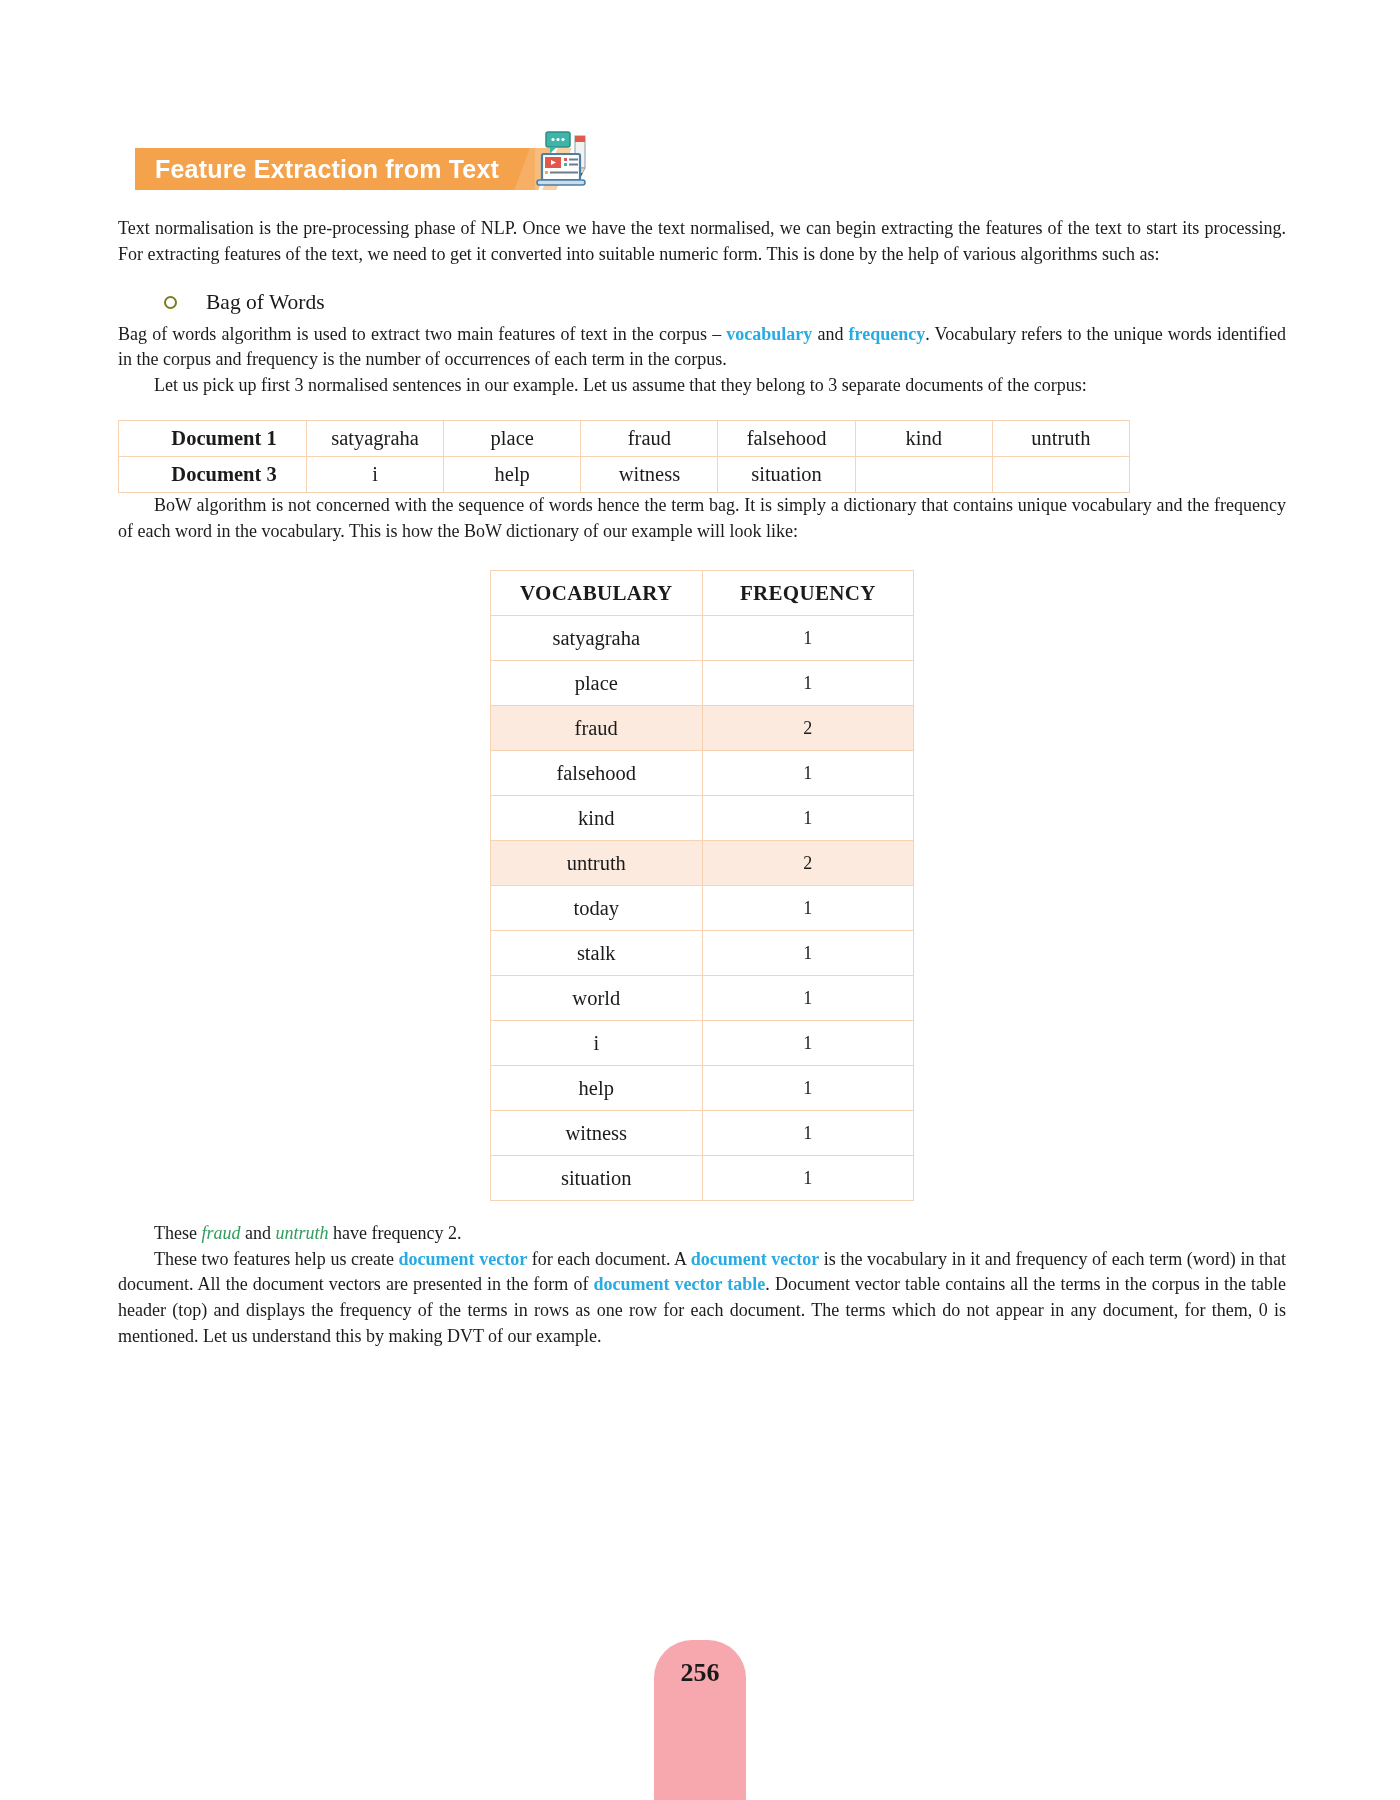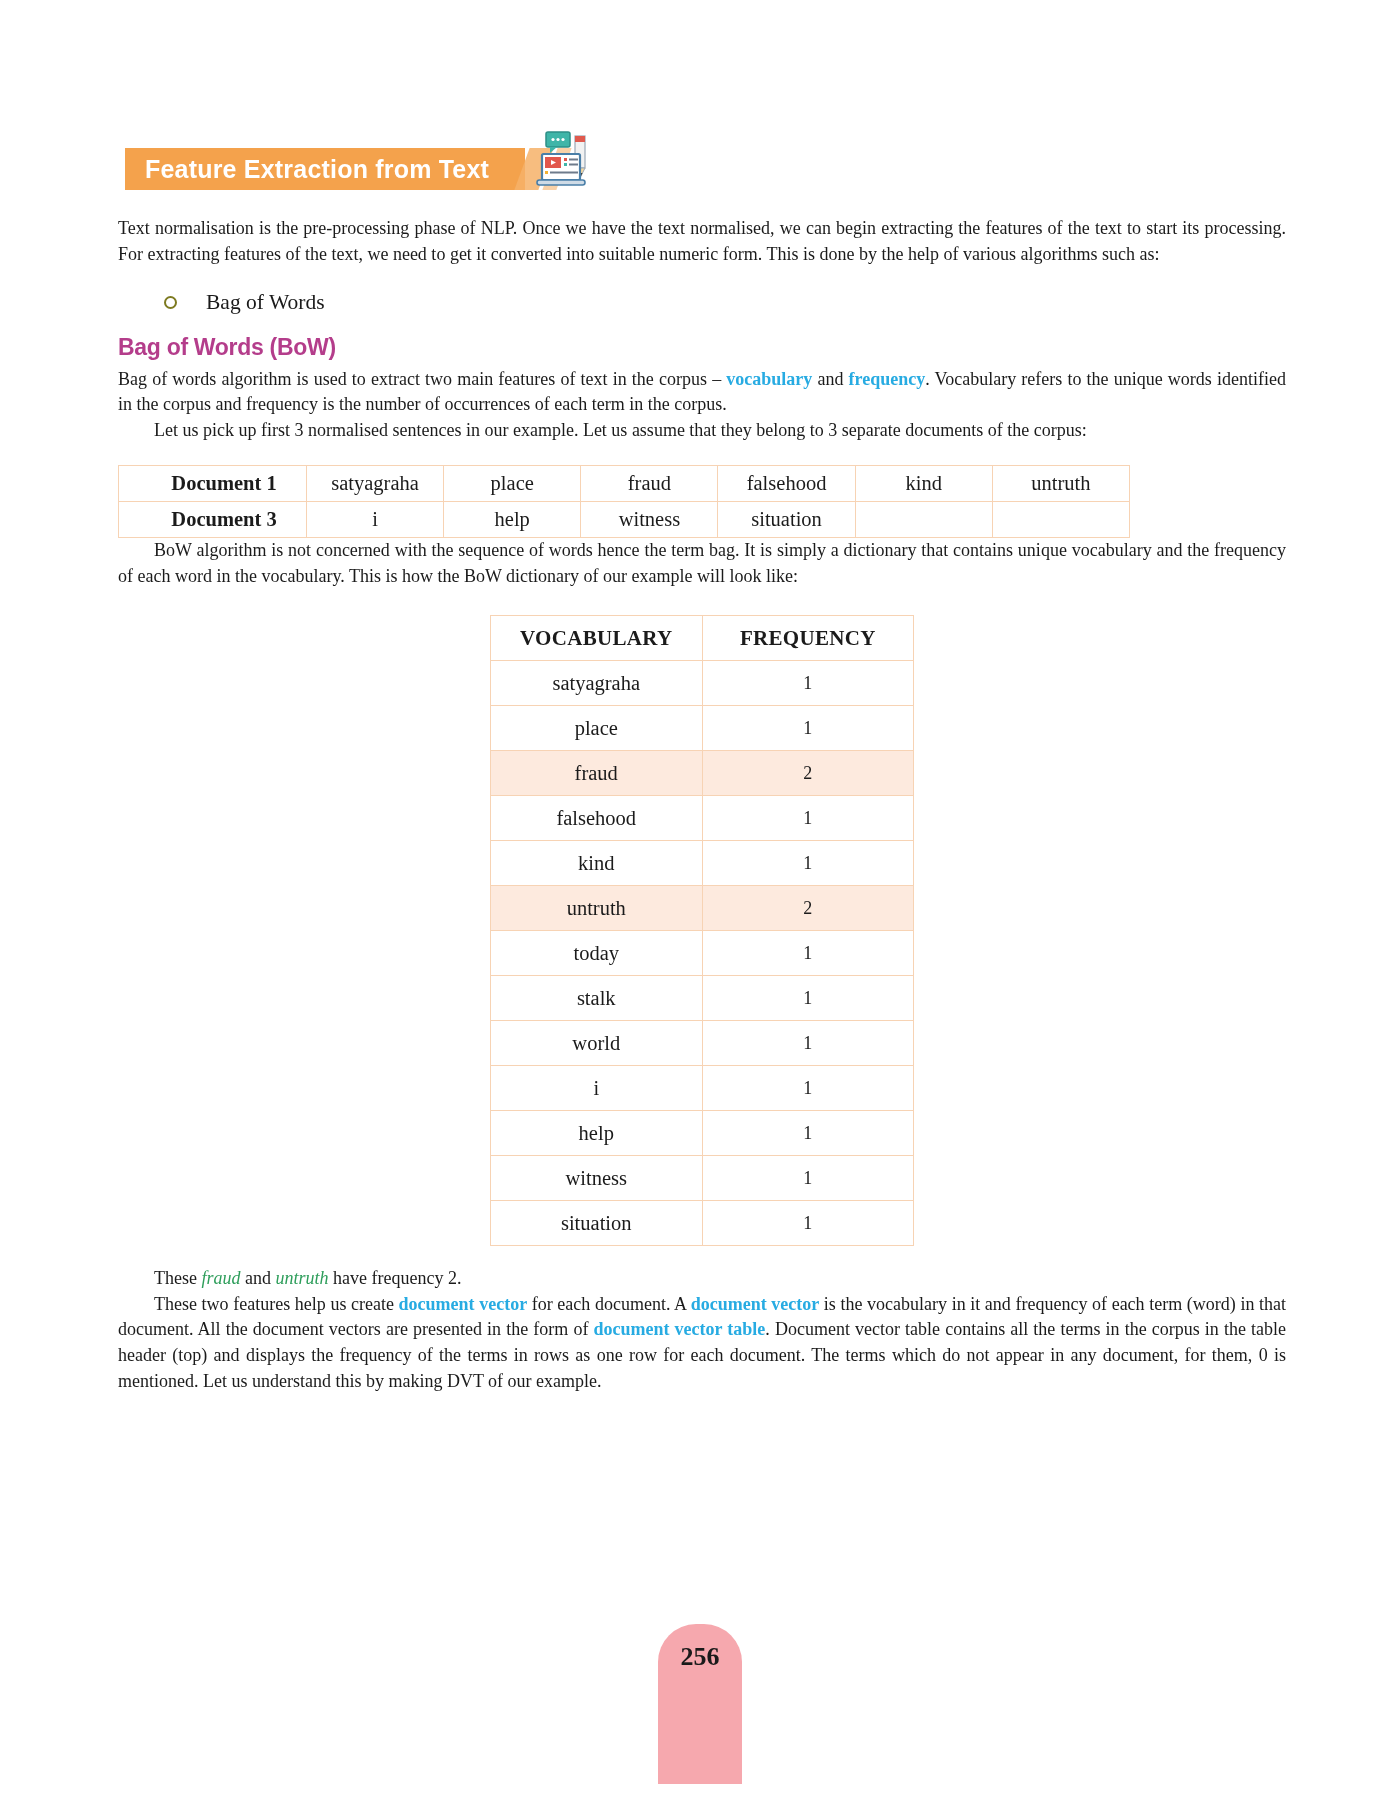--- a/index.html
+++ b/index.html
@@ -29,21 +29,21 @@
   }
 
   
   .banner-wrap {
     position: relative;
     margin-top: 148px;
     height: 42px;
   }
   .banner-bar {
     position: absolute;
-    left: 7px;
+    left: 17px;
     top: 0;
     height: 42px;
     width: 400px;
     background: #f4a24c;
     display: flex;
     align-items: center;
   }
   .banner-bar.tail1 {
     width: 24px;
     left: 404px;
@@ -186,22 +186,22 @@
   }
   table.vocab td.freq {
     font-size: 18px;
   }
 
   
   .page-number {
     position: absolute;
     left: 50%;
     transform: translateX(-50%);
-    bottom: 16px;
-    width: 84px;
+    bottom: 0;
+    width: 92px;
     height: 160px;
     background: #f6a8ae;
     border-radius: 38px 38px 0 0;
     box-shadow: 0 0 0 3px #ffffff;
   }
   .page-number span {
     display: block;
     text-align: center;
     margin-top: 18px;
     font-family: "Liberation Serif", serif;
@@ -250,21 +250,20 @@
 
     <p class="body first">Text normalisation is the pre-processing phase of NLP. Once we have the text normalised, we can begin extracting the features of the text to start its processing. For extracting features of the text, we need to get it converted into suitable numeric form. This is done by the help of various algorithms such as:</p>
 
     <ul class="bullets">
       <li>
         <span class="bullet-icon"></span>
         <span>Bag of Words</span>
       </li>
     </ul>
 
-    <h2 class="subhead">Bag of Words (BoW)</h2>
 
     <p class="body"><span>Bag of words algorithm is used to extract two main features of text in the corpus – </span><span class="hl-blue">vocabulary</span><span> and </span><span class="hl-blue">frequency</span><span>. Vocabulary refers to the unique words identified in the corpus and frequency is the number of occurrences of each term in the corpus.</span></p>
 
     <p class="body indent">Let us pick up first 3 normalised sentences in our example. Let us assume that they belong to 3 separate documents of the corpus:</p>
 
     <table class="corpus">
       <tbody>
         <tr>
           <td class="doclabel">Document 1</td>
           <td>satyagraha</td>

